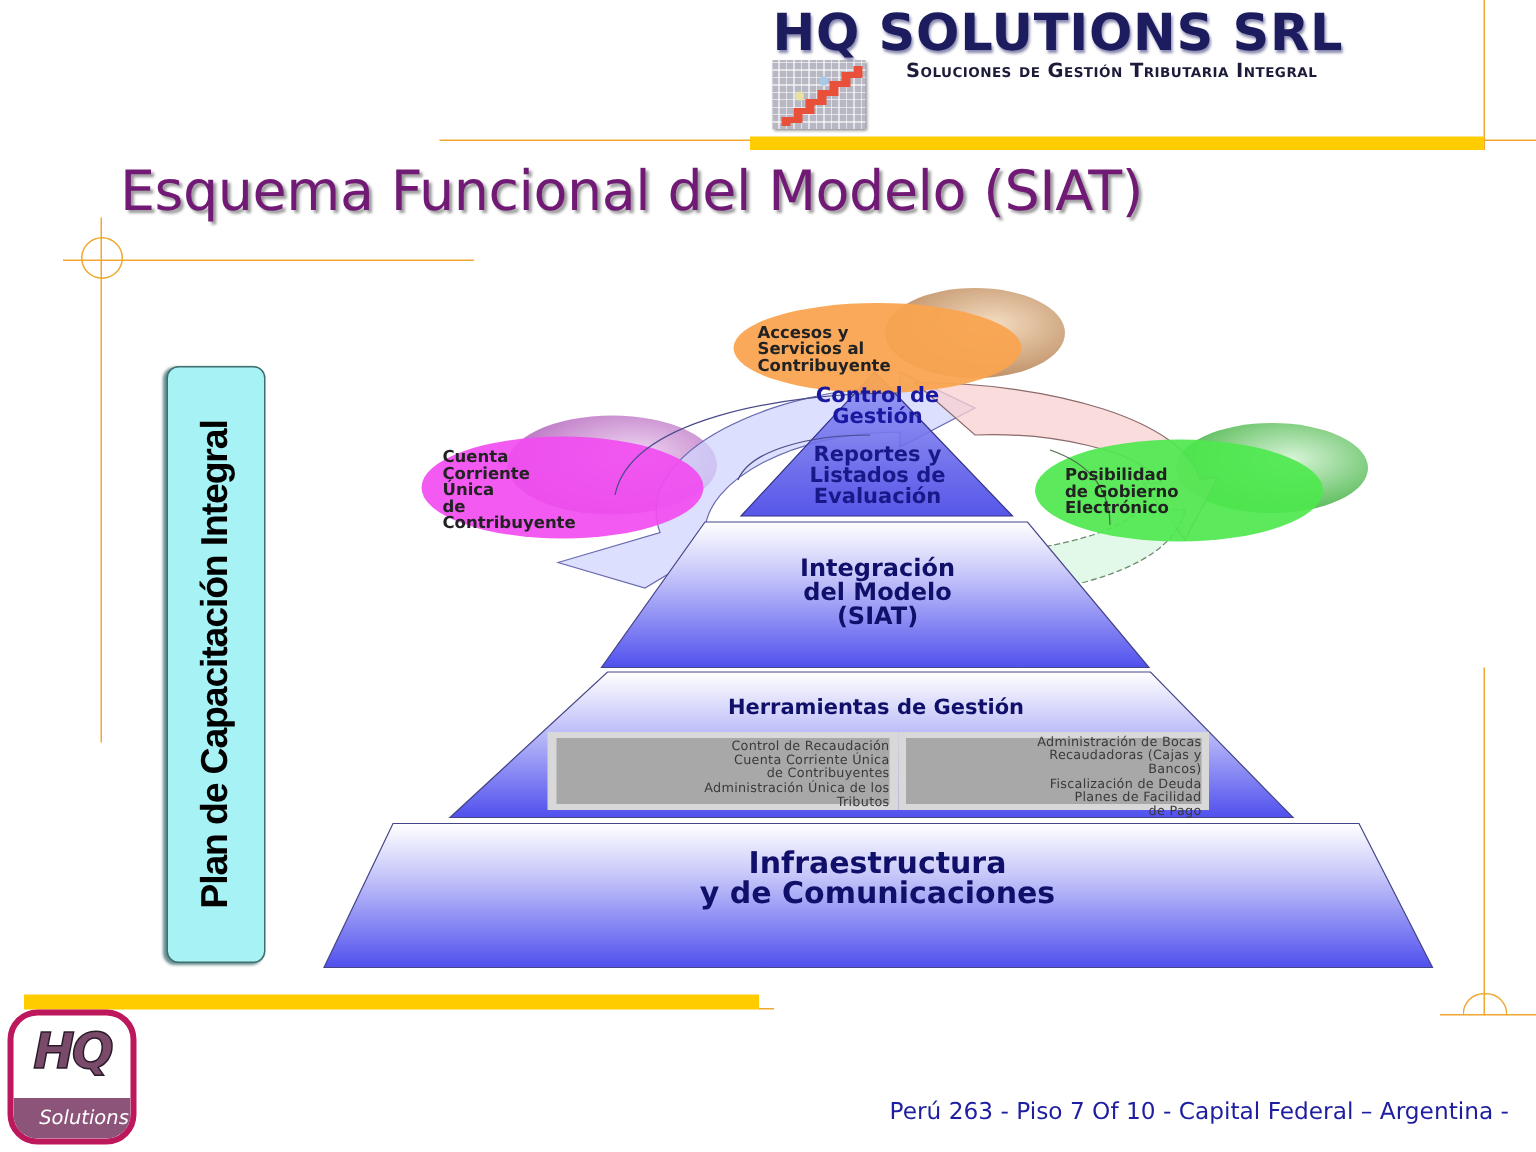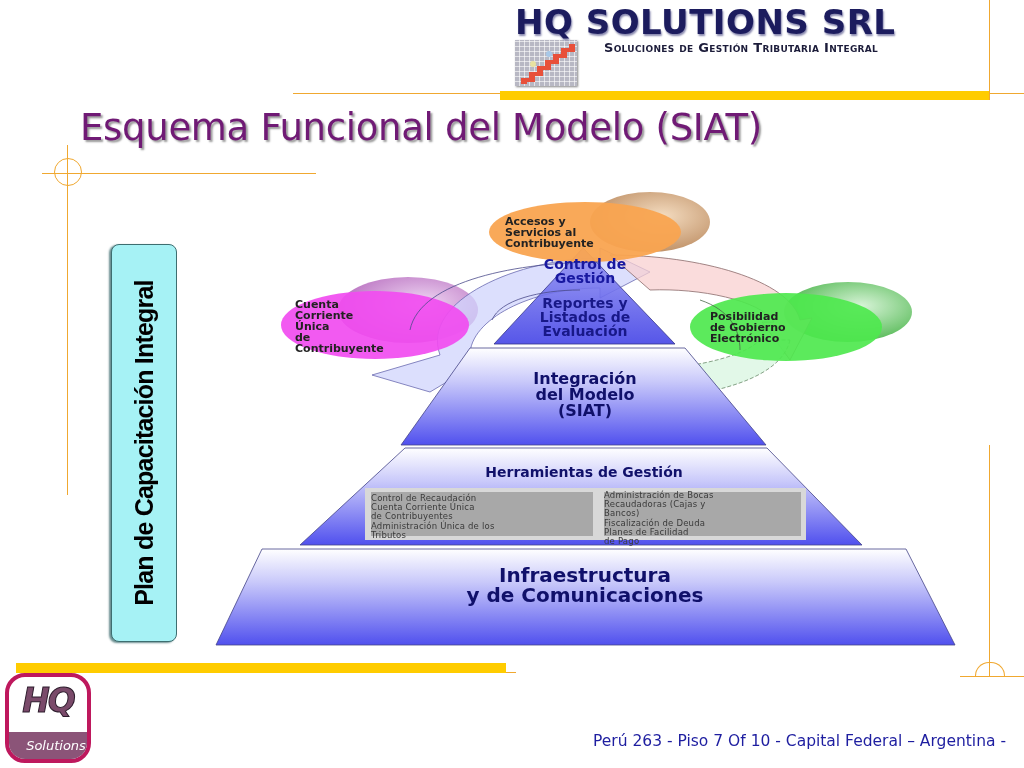--- a/index.html
+++ b/index.html
@@ -87,21 +87,21 @@
       position: absolute; text-align: center;
       font-family: "DejaVu Sans", sans-serif; font-weight: bold;
       color: #10106a; line-height: 1.0;
     }
     .circle-text {
       position: absolute; text-align: left;
       font-family: "DejaVu Sans", sans-serif; font-weight: bold;
       font-size: 11px; line-height: 1.0; color: #222;
     }
     .box-text {
-      position: absolute; text-align: left;
+      position: absolute; text-align: right;
       font-family: "DejaVu Sans", sans-serif;
       font-size: 8.5px; line-height: 1.08; color: #3a3a3a;
       letter-spacing: 0.2px;
     }
 
     
     .footer-logo {
       position: absolute; left: 5px; top: 673px; width: 78px; height: 82px;
       border: 4px solid #be185d; border-radius: 20px; overflow: hidden;
       background: #fff;

